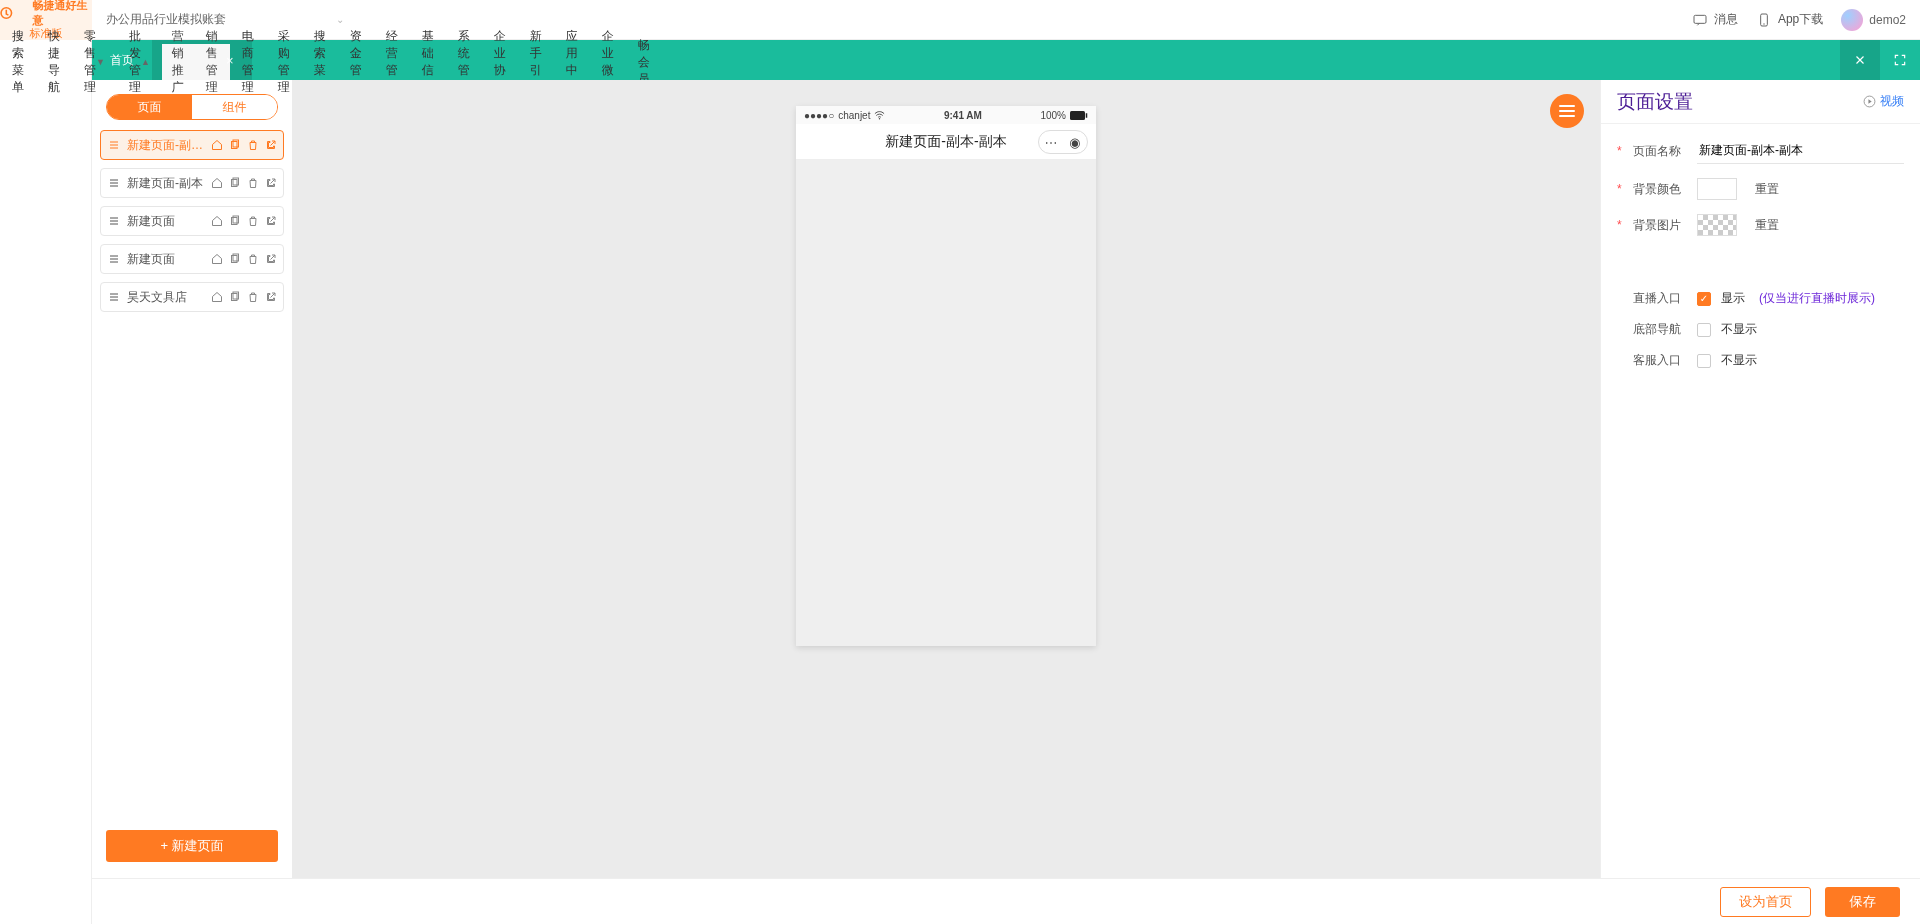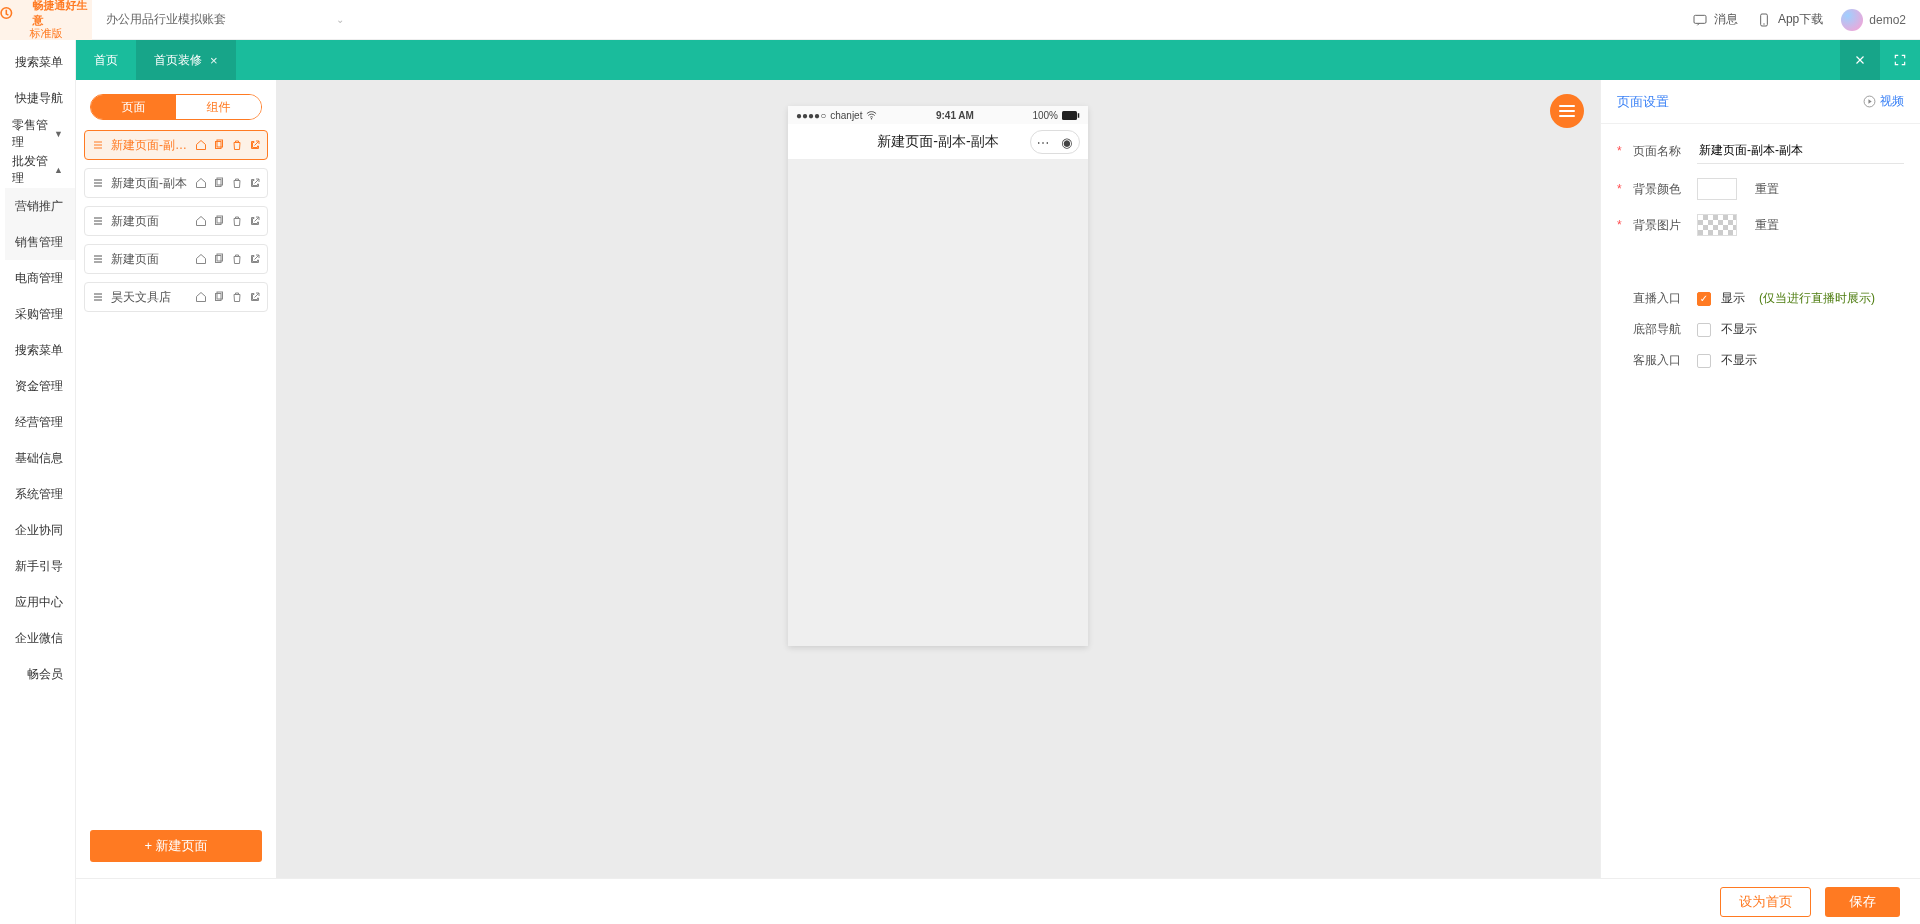--- a/index.html
+++ b/index.html
@@ -18,21 +18,21 @@
 .topbar-spacer{ flex:1; }
 .top-action { display:flex; align-items:center; gap:6px; margin-left:18px; color:#555; cursor:pointer;}
 .top-action svg{width:16px;height:16px;}
 .avatar{ width:22px; height:22px; border-radius:50%; background: radial-gradient(circle at 30% 30%, #9ed0ff, #ff9ed0); margin-left:18px;}
 .uname{ margin-left:6px; color:#666;}
 
 
 .app-body{ flex:1; display:flex; min-height:0;}
 
 
-.sidebar{ width:76px; border-right:1px solid #eee; display:flex; flex-direction:column; padding-top:4px;align-items:flex-end;}
+.sidebar{ width:92px; border-right:1px solid #eee; display:flex; flex-direction:row; padding-top:4px;}
 .side-item{ height:36px; display:flex; align-items:center; padding:0 12px; color:#333; cursor:pointer; position:relative;}
 .side-item.sub{ padding-left:10px; color:#404040;}
 .side-item .arrow{ margin-left:auto; font-size:9px; color:#666;}
 .side-item.selected-group{ background:#f7f7f7;}
 
 
 .main{ flex:1; display:flex; flex-direction:column; background:#f2f2f2; min-width:0;}
 
 
 .tabstrip{ height:40px; background:#1abc9c; display:flex; align-items:stretch; color:#fff;}
@@ -74,33 +74,33 @@
 .phone-header .title{ font-size:14px; color:#222;}
 .phone-header .pill{ position:absolute; right:8px; top:6px; display:flex; border:1px solid #ddd; border-radius:14px; overflow:hidden;}
 .phone-header .pill span{ width:24px; height:22px; display:flex; align-items:center; justify-content:center; font-size:13px; color:#444;}
 .phone-body{ flex:1; background:#efefef;}
 .float-menu{ position:absolute; right:16px; top:14px; width:34px; height:34px; border-radius:50%; background:#ff7a22; display:flex; flex-direction:column; align-items:center; justify-content:center; gap:3px; cursor:pointer;}
 .float-menu div{ width:16px; height:2px; background:#fff; border-radius:1px;}
 
 
 .settings{ width:320px; background:#fff; display:flex; flex-direction:column; border-left:1px solid #eee;}
 .settings-head{ height:44px; display:flex; align-items:center; padding:0 16px; border-bottom:1px solid #f0f0f0;}
-.settings-head .title{ font-size:13px; color:#3b82f6;}
+.settings-head .title{ font-size:19px; color:#4c1d95;}
 .settings-head .video{ margin-left:auto; color:#3b82f6; display:flex; align-items:center; gap:4px; cursor:pointer;}
 .settings-body{ padding:14px 16px; display:flex; flex-direction:column; gap:14px;}
 .form-row{ display:flex; align-items:center; gap:10px;}
 .form-row .req{ color:#ff4d4f; width:6px;}
 .form-row .lbl{ width:54px; color:#555;}
 .text-input{ flex:1; height:26px; border:none; border-bottom:1px solid #e5e5e5; padding:0 2px; font-size:12px; outline:none;}
 .swatch{ width:40px; height:22px; background:#fff; border:1px solid #ddd;}
 .swatch.checker{ background-image: repeating-conic-gradient(#ccc 0 25%, #fff 0 50%); background-size:10px 10px;}
 .link-reset{ color:#555; margin-left:8px; cursor:pointer;}
 .checkbox{ width:14px; height:14px; border:1px solid #ccc; border-radius:2px; display:inline-flex; align-items:center; justify-content:center; font-size:10px; color:#fff;}
 .checkbox.checked{ background:#ff7a22; border-color:#ff7a22;}
-.hint{ color:#4d7c0f; margin-left:4px;}
+.hint{ color:#6d28d9; margin-left:4px;}
 .section-gap{ height:26px;}
 
 
 .footer{ height:46px; background:#fff; border-top:1px solid #eee; display:flex; align-items:center; justify-content:flex-end; padding:0 20px; gap:14px;}
 .btn-ghost{ height:30px; padding:0 18px; background:#fff; border:1px solid #ff7a22; color:#ff7a22; border-radius:3px; cursor:pointer;margin-left:44px;}
 .btn-save{ height:30px; padding:0 24px; background:#ff7a22; color:#fff; border:none; border-radius:3px; cursor:pointer;}
 
 svg{ display:block; }
 </style>
 </head>

